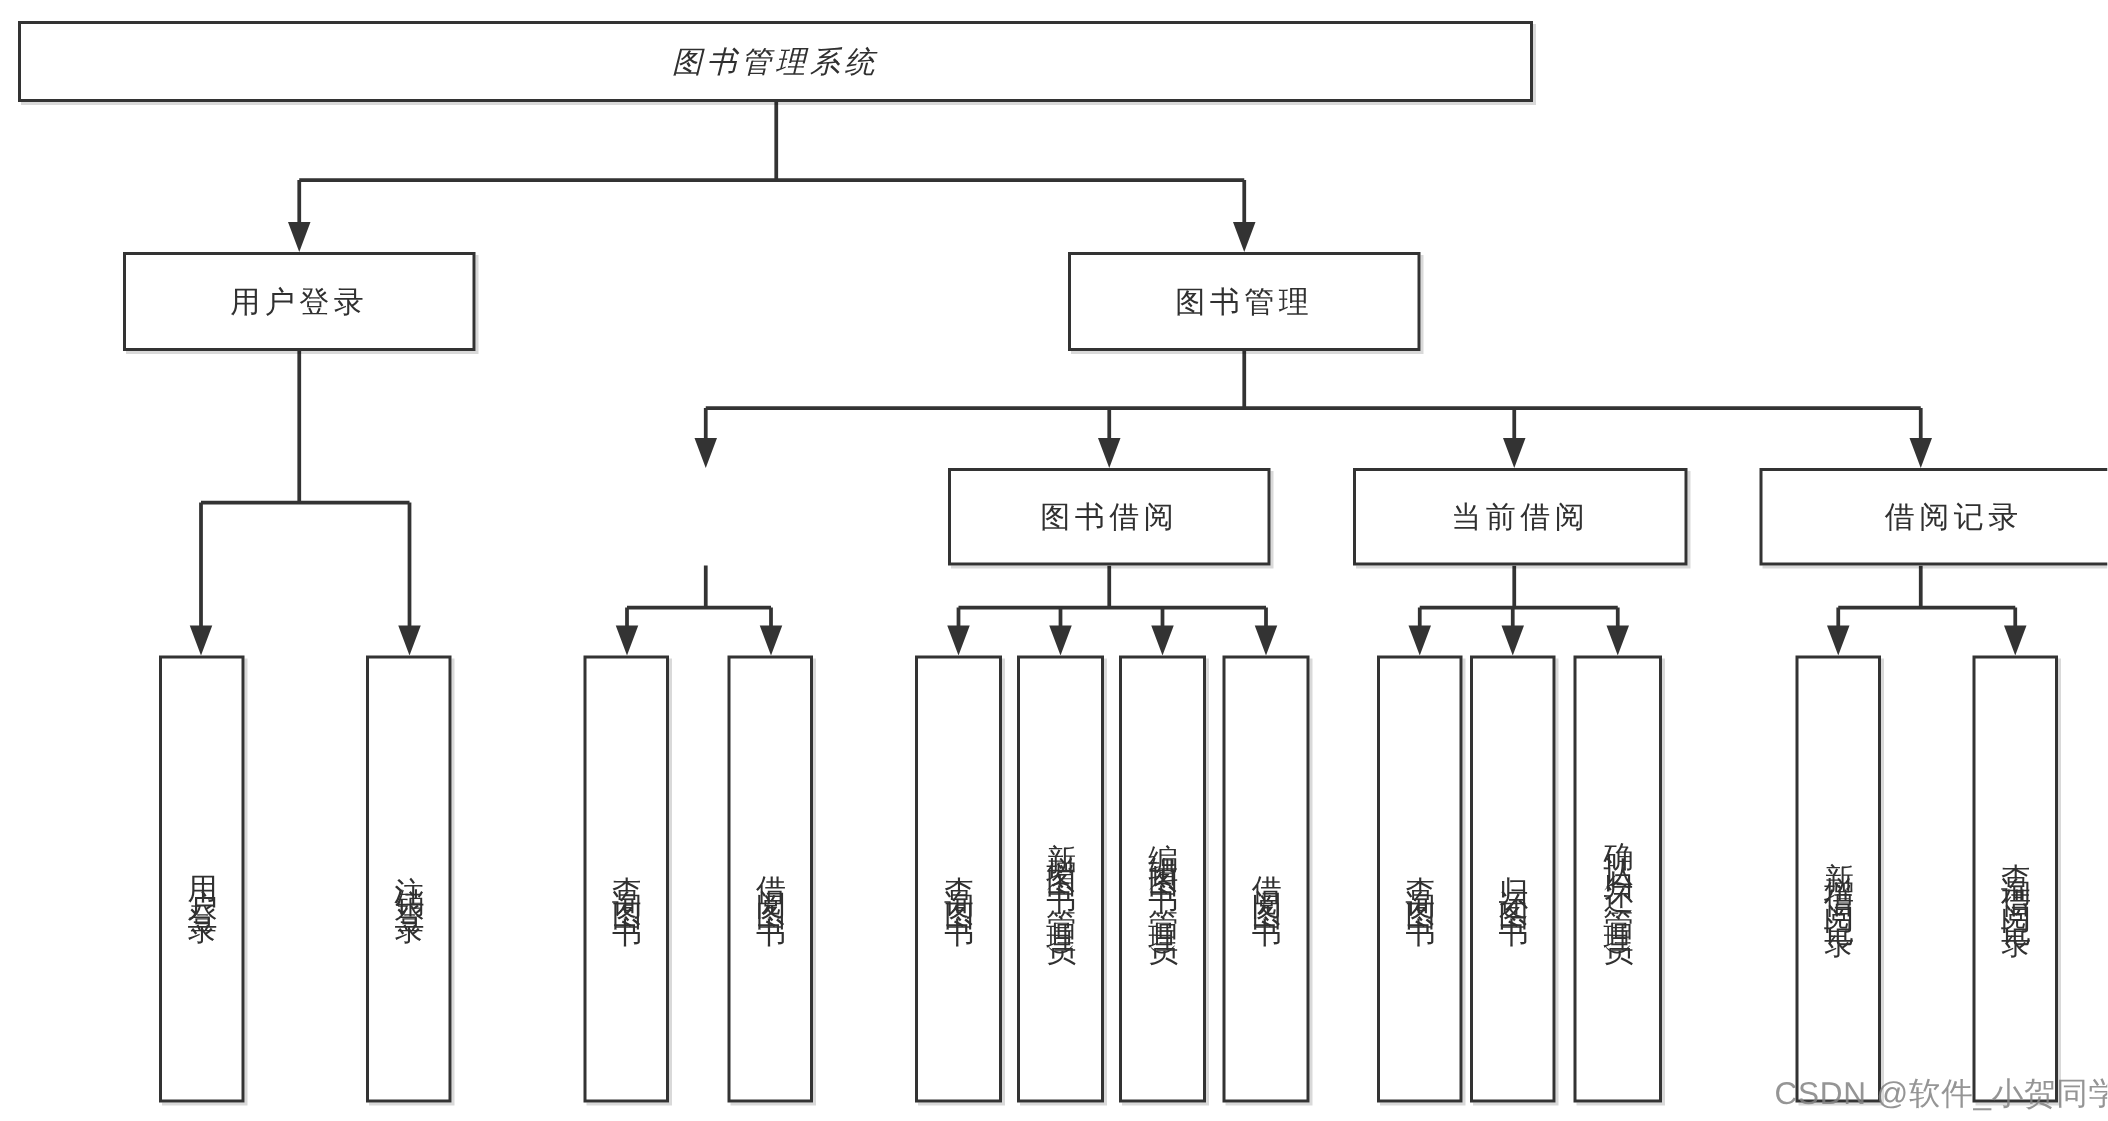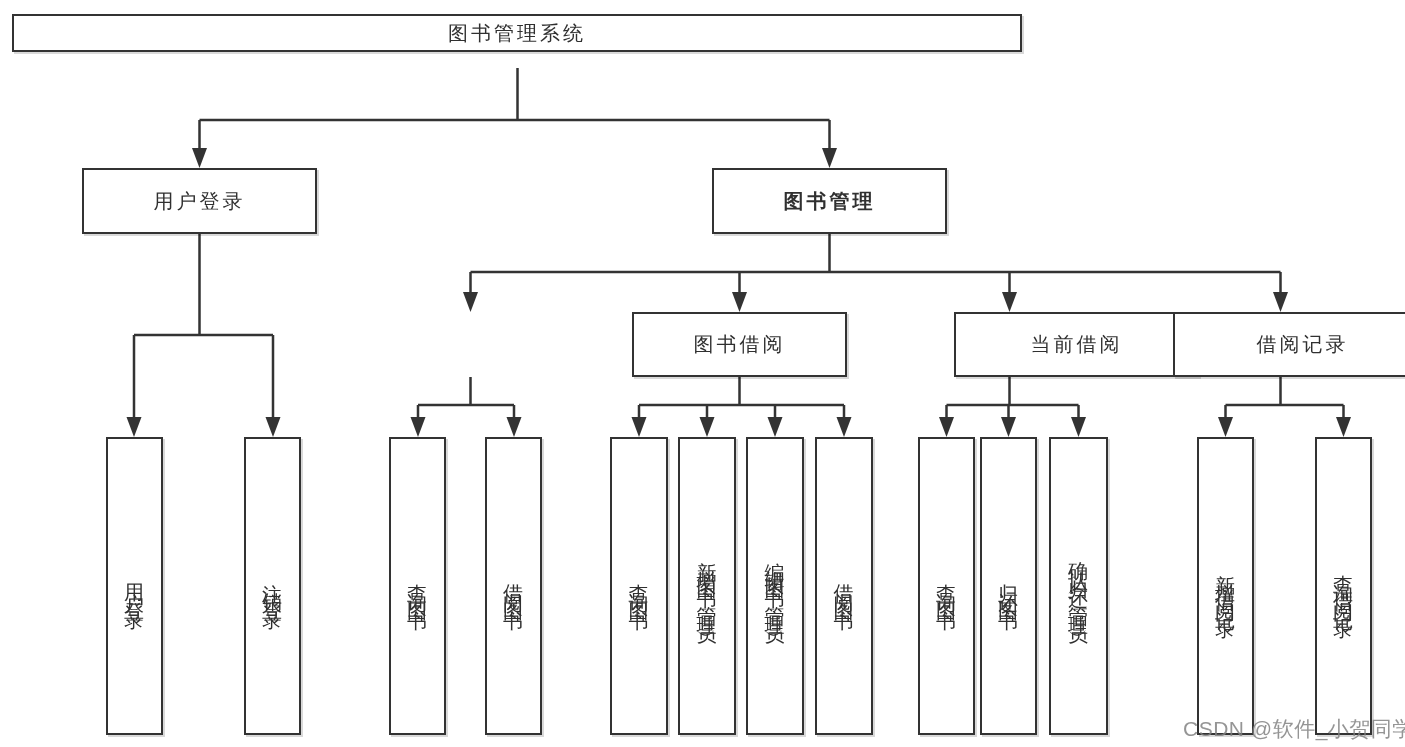--- a/index.html
+++ b/index.html
@@ -81,27 +81,27 @@
         <polygon points="767.5,417 782.5,417 775,437"></polygon>
         <polygon points="836.5,417 851.5,417 844,437"></polygon>
         <polygon points="939,417 954,417 946.5,437"></polygon>
         <polygon points="1001,417 1016,417 1008.5,437"></polygon>
         <polygon points="1071,417 1086,417 1078.5,437"></polygon>
         <polygon points="1218,417 1233,417 1225.5,437"></polygon>
         <polygon points="1336,417 1351,417 1343.5,437"></polygon>
       </g>
   </svg>
 
-  <div class="node h" style="left:12px; top:14px; width:1010px; height:38px;">图书管理系统</div>
+  <div class="node h" style="left:12px; top:14px; width:1010px; height:54px;font-style:italic;">图书管理系统</div>
 
   <div class="node h" style="left:82px; top:168px; width:235px; height:66px;">用户登录</div>
-  <div class="node h" style="left:712px; top:168px; width:235px; height:66px;font-weight:bold;">图书管理</div>
+  <div class="node h" style="left:712px; top:168px; width:235px; height:66px;">图书管理</div>
 
   <div class="node h" style="left:632px; top:312px; width:215px; height:65px;">图书借阅</div>
-  <div class="node h" style="left:954px; top:312px; width:245px; height:65px;">当前借阅</div>
+  <div class="node h" style="left:902px; top:312px; width:223px; height:65px;">当前借阅</div>
   <div class="node h" style="left:1173px; top:312px; width:259px; height:65px;">借阅记录</div>
 
   <div class="node v" style="left:106px; top:437px; width:57px; height:298px;">
     <span class="vtext">用户登录</span>
   </div>
   <div class="node v" style="left:244px; top:437px; width:57px; height:298px;">
     <span class="vtext">注销登录</span>
   </div>
 
   <div class="node v" style="left:389px; top:437px; width:57px; height:298px;">

